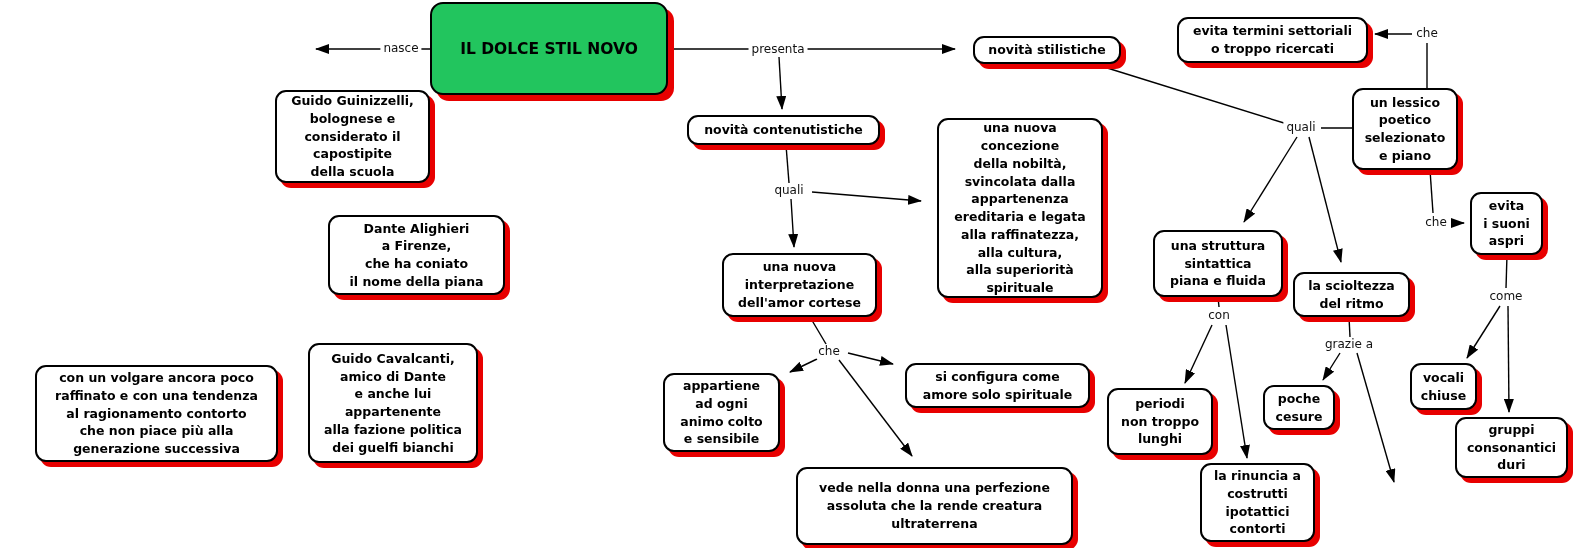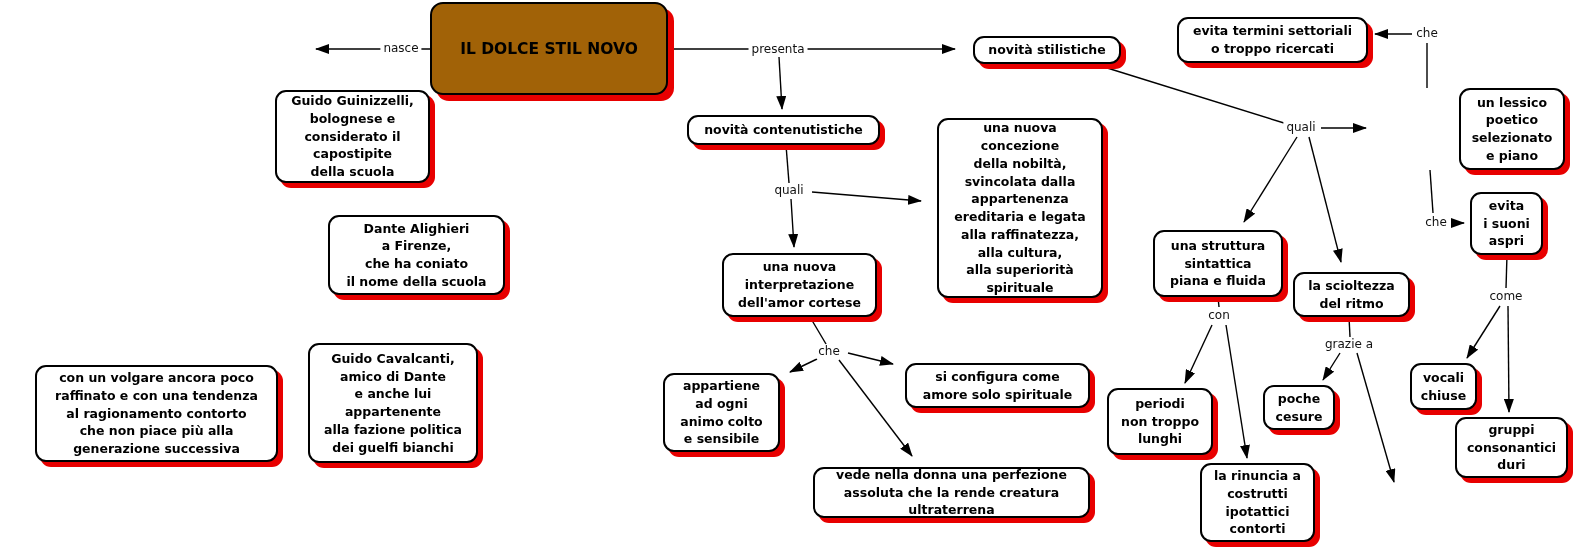--- a/index.html
+++ b/index.html
@@ -10,21 +10,21 @@
   #wires{position:absolute;left:0;top:0;width:1576px;height:548px;}
   .node{
     position:absolute;box-sizing:border-box;
     background:#fff;border:2px solid #000;border-radius:11px;
     box-shadow:5px 5px 0 #e80000;
     display:flex;align-items:center;justify-content:center;
     text-align:center;font-weight:bold;font-size:12.5px;line-height:1.42;
     color:#000;white-space:pre-line;padding:2px 3px;
   }
   .node.root{
-    background:#a16207;border-radius:13px;font-size:15.5px;
+    background:#22c55e;border-radius:13px;font-size:15.5px;
     box-shadow:6px 6px 0 #e80000;
   }
   .lbl{
     position:absolute;transform:translate(-50%,-50%);
     font-size:12px;font-weight:normal;color:#111;background:#fff;
     padding:0 3px;white-space:nowrap;line-height:1.1;text-align:right;
   }
 </style>
 </head>
 <body>
@@ -86,21 +86,21 @@
   <div class="node root" style="left:430px;top:2px;width:238px;height:93px">IL DOLCE STIL NOVO</div>
 
   <div class="node" style="left:275px;top:90px;width:155px;height:93px">Guido Guinizzelli,
 bolognese e
 considerato il
 capostipite
 della scuola</div>
   <div class="node" style="left:328px;top:215px;width:177px;height:80px">Dante Alighieri
 a Firenze,
 che ha coniato
-il nome della scuola</div>
+il nome della piana</div>
   <div class="node" style="left:35px;top:365px;width:243px;height:97px">con un volgare ancora poco
 raffinato e con una tendenza
 al ragionamento contorto
 che non piace più alla
 generazione successiva</div>
   <div class="node" style="left:308px;top:343px;width:170px;height:120px">Guido Cavalcanti,
 amico di Dante
 e anche lui
 appartenente
 alla fazione politica
@@ -119,28 +119,28 @@
 spirituale</div>
   <div class="node" style="left:722px;top:253px;width:155px;height:64px">una nuova
 interpretazione
 dell'amor cortese</div>
   <div class="node" style="left:663px;top:373px;width:117px;height:79px">appartiene
 ad ogni
 animo colto
 e sensibile</div>
   <div class="node" style="left:905px;top:363px;width:185px;height:45px">si configura come
 amore solo spirituale</div>
-  <div class="node" style="left:813px;top:467px;width:277px;height:51px">vede nella donna una perfezione
+  <div class="node" style="left:796px;top:467px;width:277px;height:78px">vede nella donna una perfezione
 assoluta che la rende  creatura
 ultraterrena</div>
 
   <div class="node" style="left:973px;top:36px;width:148px;height:28px">novità stilistiche</div>
   <div class="node" style="left:1177px;top:17px;width:191px;height:46px">evita termini settoriali
 o troppo ricercati</div>
-  <div class="node" style="left:1459px;top:88px;width:106px;height:82px">un lessico
+  <div class="node" style="left:1352px;top:88px;width:106px;height:82px">un lessico
 poetico
 selezionato
 e piano</div>
   <div class="node" style="left:1470px;top:192px;width:73px;height:63px">evita
 i suoni
 aspri</div>
   <div class="node" style="left:1153px;top:230px;width:130px;height:67px">una struttura
 sintattica
 piana e fluida</div>
   <div class="node" style="left:1293px;top:272px;width:117px;height:45px">la scioltezza

